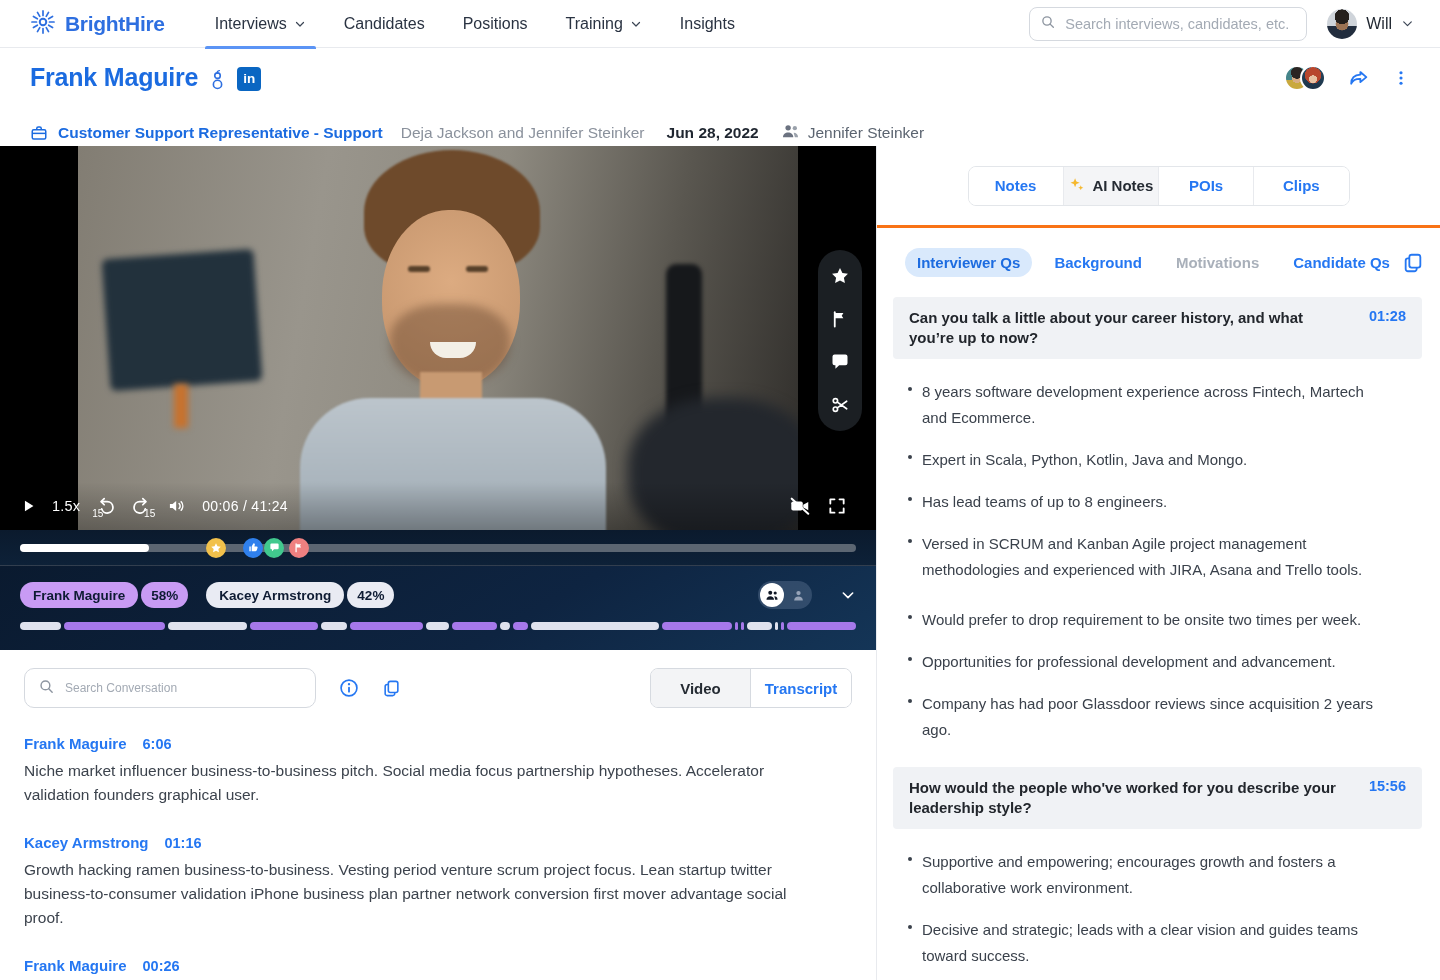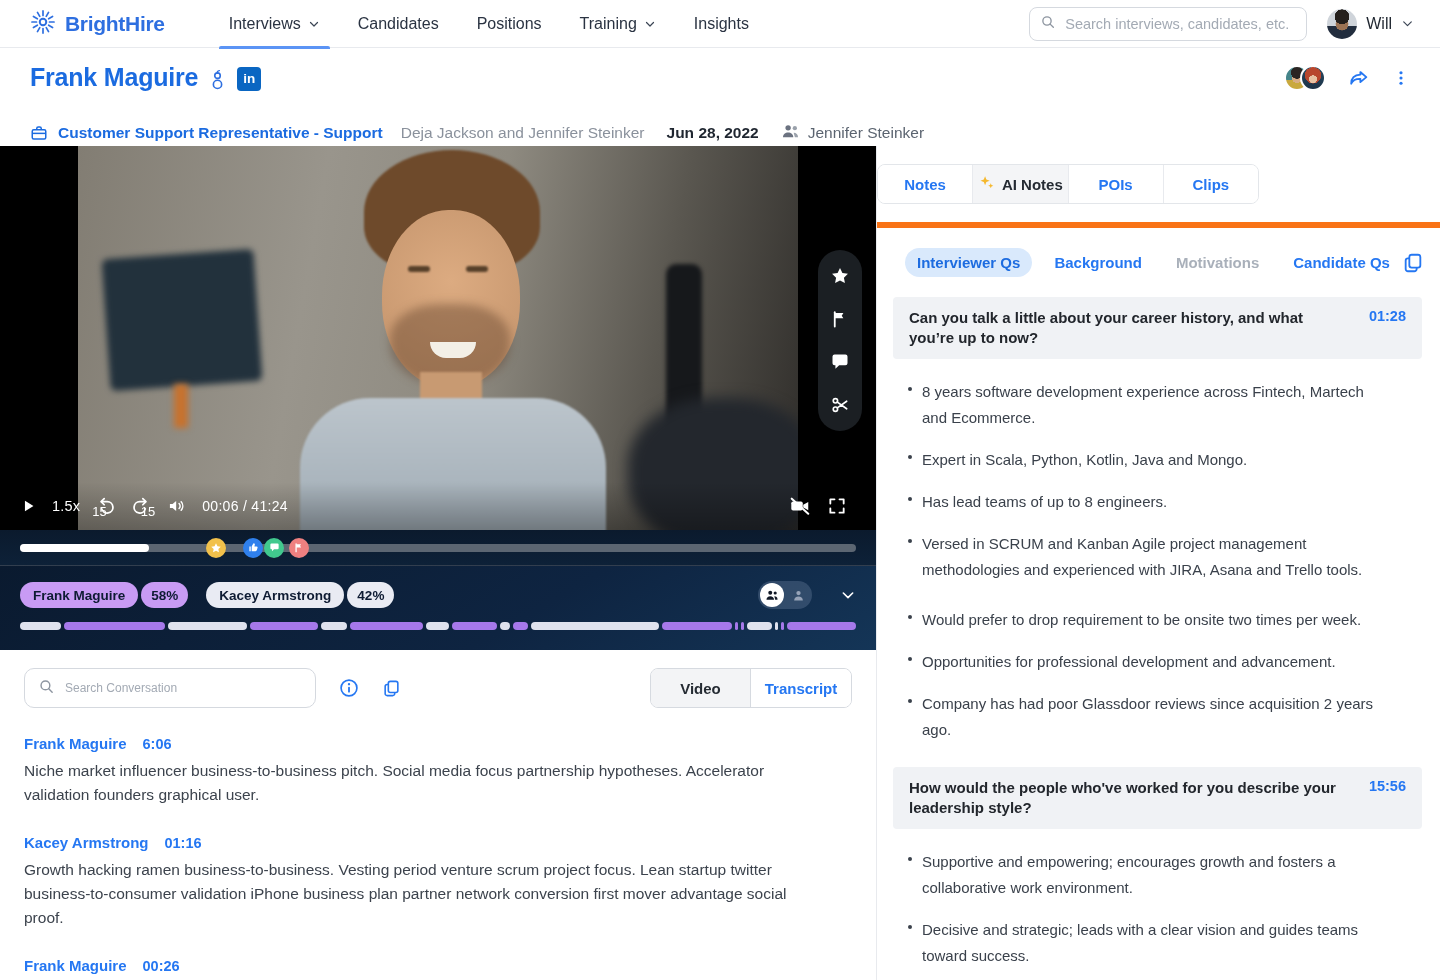--- a/index.html
+++ b/index.html
@@ -3,21 +3,21 @@
 <meta charset="utf-8">
 <style>
   *{box-sizing:border-box;margin:0;padding:0}
   html,body{width:1440px;height:980px;overflow:hidden;background:#fff;
     font-family:"Liberation Sans", sans-serif;-webkit-font-smoothing:antialiased}
   .app{width:1440px;height:980px;display:flex;flex-direction:column;overflow:hidden}
 
   
   .navbar{height:48px;flex:none;display:flex;align-items:center;padding:0 26px 0 30px;
     border-bottom:1px solid #e8eaee;background:#fff}
-  .brand{display:flex;align-items:center;gap:9px;margin-right:64px}
+  .brand{display:flex;align-items:center;gap:9px;margin-right:50px}
   .brand-name{font-size:21px;font-weight:700;color:#2e6fe0;letter-spacing:-.3px}
   .nav-items{display:flex;align-self:stretch;align-items:center;gap:38px}
   .nav-item{display:flex;align-items:center;gap:7px;font-size:16px;color:#2a3342;height:48px;
     position:relative;cursor:pointer;white-space:nowrap}
   .nav-item.active::after{content:'';position:absolute;left:-10px;right:-10px;bottom:-1px;height:3px;
     background:#5b94f5;border-radius:2px 2px 0 0}
   .chev{display:inline-flex;color:#3b4554}
   .nav-right{margin-left:auto;display:flex;align-items:center;gap:20px}
   .global-search{display:flex;align-items:center;gap:9px;width:278px;height:34px;
     border:1px solid #d5d9df;border-radius:8px;padding:0 10px;color:#9aa3af;background:#fff}
@@ -81,21 +81,21 @@
     background:linear-gradient(180deg,#bcc5cc,#9fabb4);filter:blur(1px)}
 
   .side-toolbar{position:absolute;right:14px;top:104px;width:44px;padding:16px 0;
     background:rgba(31,35,40,.88);border-radius:24px;display:flex;flex-direction:column;
     align-items:center;gap:23px;color:#fff}
   .video-controls{position:absolute;left:0;right:9px;bottom:0;height:48px;display:flex;align-items:center;
     gap:15px;padding:0 20px;color:#fff;font-size:14px;
     background:linear-gradient(rgba(0,0,0,0),rgba(0,0,0,.30))}
   .speed{font-size:14.5px;letter-spacing:.2px}
   .skip{position:relative;display:inline-flex}
-  .skip .n{position:absolute;font-size:13px;bottom:-2px;color:#fff}
+  .skip .n{position:absolute;font-size:10px;bottom:-2px;color:#fff}
   .skip.back .n{left:-3px}
   .skip.fwd .n{right:-3px}
   .time-display{font-size:14px;letter-spacing:.3px}
   .ctrl-spacer{flex:1}
 
   
   .progress-strip{height:36px;flex:none;display:flex;align-items:center;padding:0 20px;
     background:linear-gradient(180deg,#0b1a2d,#0d2138);border-bottom:1px solid rgba(255,255,255,.16)}
   .progress-track{position:relative;flex:1;height:8px;border-radius:4px;background:#5c6672}
   .progress-played{position:absolute;left:0;top:0;bottom:0;background:#fff;border-radius:4px}
@@ -135,22 +135,22 @@
   .seg-tab.inactive{background:#f3f4f6;color:#252b33;font-weight:600;border-right:1px solid #d6dae0}
   .seg-tab.active{background:#fff;color:#2577f2;font-weight:700}
   .transcript{margin-top:27px}
   .t-entry{margin-bottom:27px}
   .t-head{display:flex;gap:16px;align-items:baseline;margin-bottom:7px}
   .t-speaker{font-size:15px;font-weight:700;color:#2577f2;cursor:pointer}
   .t-time{font-size:14.5px;font-weight:600;color:#2577f2;cursor:pointer}
   .t-text{font-size:15.5px;line-height:24px;color:#3c434d;max-width:806px}
 
   
-  .panel-tabs-row{height:82px;flex:none;display:flex;align-items:center;justify-content:flex-start;
-    border-bottom:6px solid #f97316}
+  .panel-tabs-row{height:82px;flex:none;display:flex;align-items:center;justify-content:center;
+    border-bottom:3px solid #f97316}
   .panel-tabs{display:flex;width:382px;height:40px;border:1px solid #e3e6ea;border-radius:8px;overflow:hidden}
   .p-tab{flex:1;display:flex;align-items:center;justify-content:center;gap:7px;font-size:15px;
     font-weight:600;color:#2577f2;background:#fff;border-right:1px solid #e8eaee;cursor:pointer;white-space:nowrap}
   .p-tab:last-child{border-right:0}
   .p-tab.active{background:#f4f5f7;color:#252b33}
   .filters-row{display:flex;align-items:center;padding:20px 34px 0 28px;flex:none}
   .filters{display:flex;align-items:center;gap:10px}
   .f-pill{padding:6px 12px;border-radius:16px;font-size:15px;font-weight:600;color:#2577f2;cursor:pointer;white-space:nowrap}
   .f-pill.active{background:#d9e9fc;color:#1d6ce0}
   .f-pill.disabled{color:#a9b0ba}

